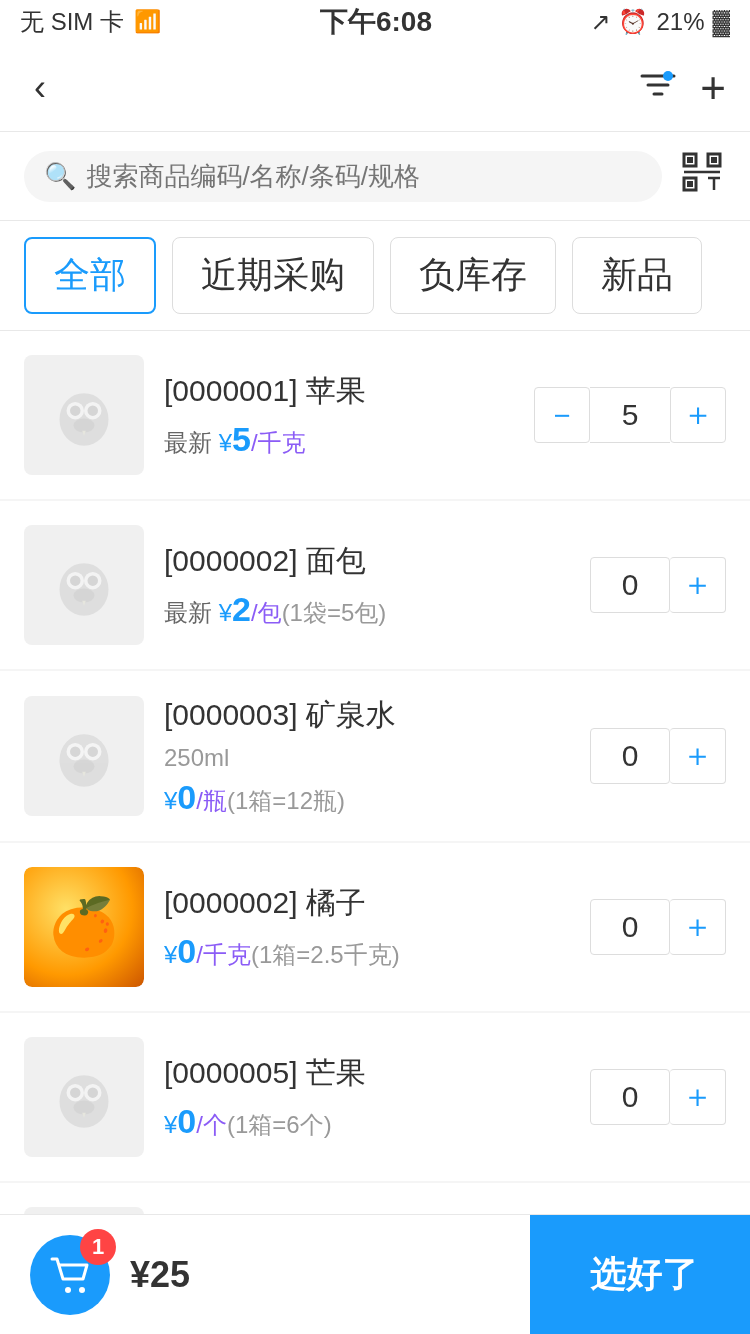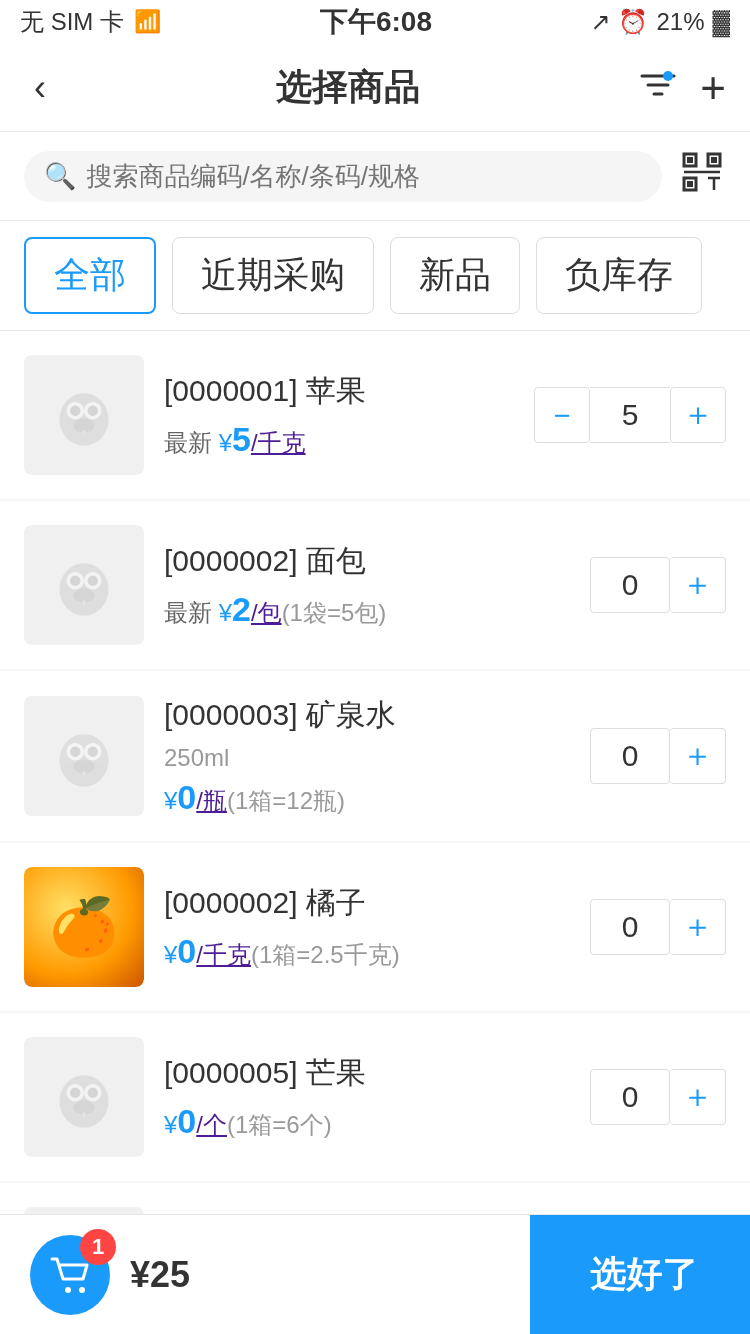--- a/index.html
+++ b/index.html
@@ -172,21 +172,21 @@
       color: #999;
       margin-bottom: 6px;
     }
     .product-price {
       font-size: 24px;
       color: #333;
     }
     .product-price .label { color: #666; }
     .product-price .currency { color: #1a9bfc; font-size: 24px; }
     .product-price .amount { color: #1a9bfc; font-size: 34px; font-weight: 600; }
-    .product-price .unit { color: #4c1d95; text-decoration: underline; }
+    .product-price .unit { color: #8b5cf6; }
     .product-price .extra { color: #999; font-size: 24px; }
 
     
     .qty-control {
       display: flex;
       align-items: center;
       gap: 0;
       flex-shrink: 0;
     }
     .qty-btn {
@@ -309,21 +309,20 @@
   <div class="status-right">
     <span>↗</span>
     <span>⏰</span>
     <span>21%</span>
     <span>▓</span>
   </div>
 </div>
 
 <div class="nav-bar">
   <span class="nav-back">‹</span>
-  <span class="nav-title">选择商品</span>
   <div class="nav-actions">
     <span class="nav-filter-icon">
       <svg width="36" height="30" viewBox="0 0 36 30">
         <line x1="2" y1="6" x2="34" y2="6" stroke="#333" stroke-width="3" stroke-linecap="round"></line>
         <line x1="8" y1="15" x2="28" y2="15" stroke="#333" stroke-width="3" stroke-linecap="round"></line>
         <line x1="14" y1="24" x2="22" y2="24" stroke="#333" stroke-width="3" stroke-linecap="round"></line>
         <circle cx="28" cy="6" r="5" fill="#1a9bfc"></circle>
       </svg>
     </span>
     <span class="nav-add-icon" style="font-size:44px;font-weight:300;color:#333;">+</span>
@@ -346,22 +345,22 @@
       <rect x="5" y="29" width="6" height="6" fill="#333"></rect>
       <line x1="26" y1="26" x2="38" y2="26" stroke="#333" stroke-width="2.5"></line>
       <line x1="32" y1="26" x2="32" y2="38" stroke="#333" stroke-width="2.5"></line>
     </svg>
   </span>
 </div>
 
 <div class="tab-row">
   <button class="tab-btn active">全部</button>
   <button class="tab-btn">近期采购</button>
+  <button class="tab-btn">负库存</button>
   <button class="tab-btn">新品</button>
-  <button class="tab-btn">负库存</button>
 </div>
 
 <div class="product-list">
 
   <div class="product-item">
     <div class="product-image">
       <svg class="owl-svg" viewBox="0 0 80 80">
         <ellipse cx="40" cy="45" rx="28" ry="30" fill="#aaa"></ellipse>
         <circle cx="30" cy="35" r="10" fill="#fff"></circle>
         <circle cx="50" cy="35" r="10" fill="#fff"></circle>

